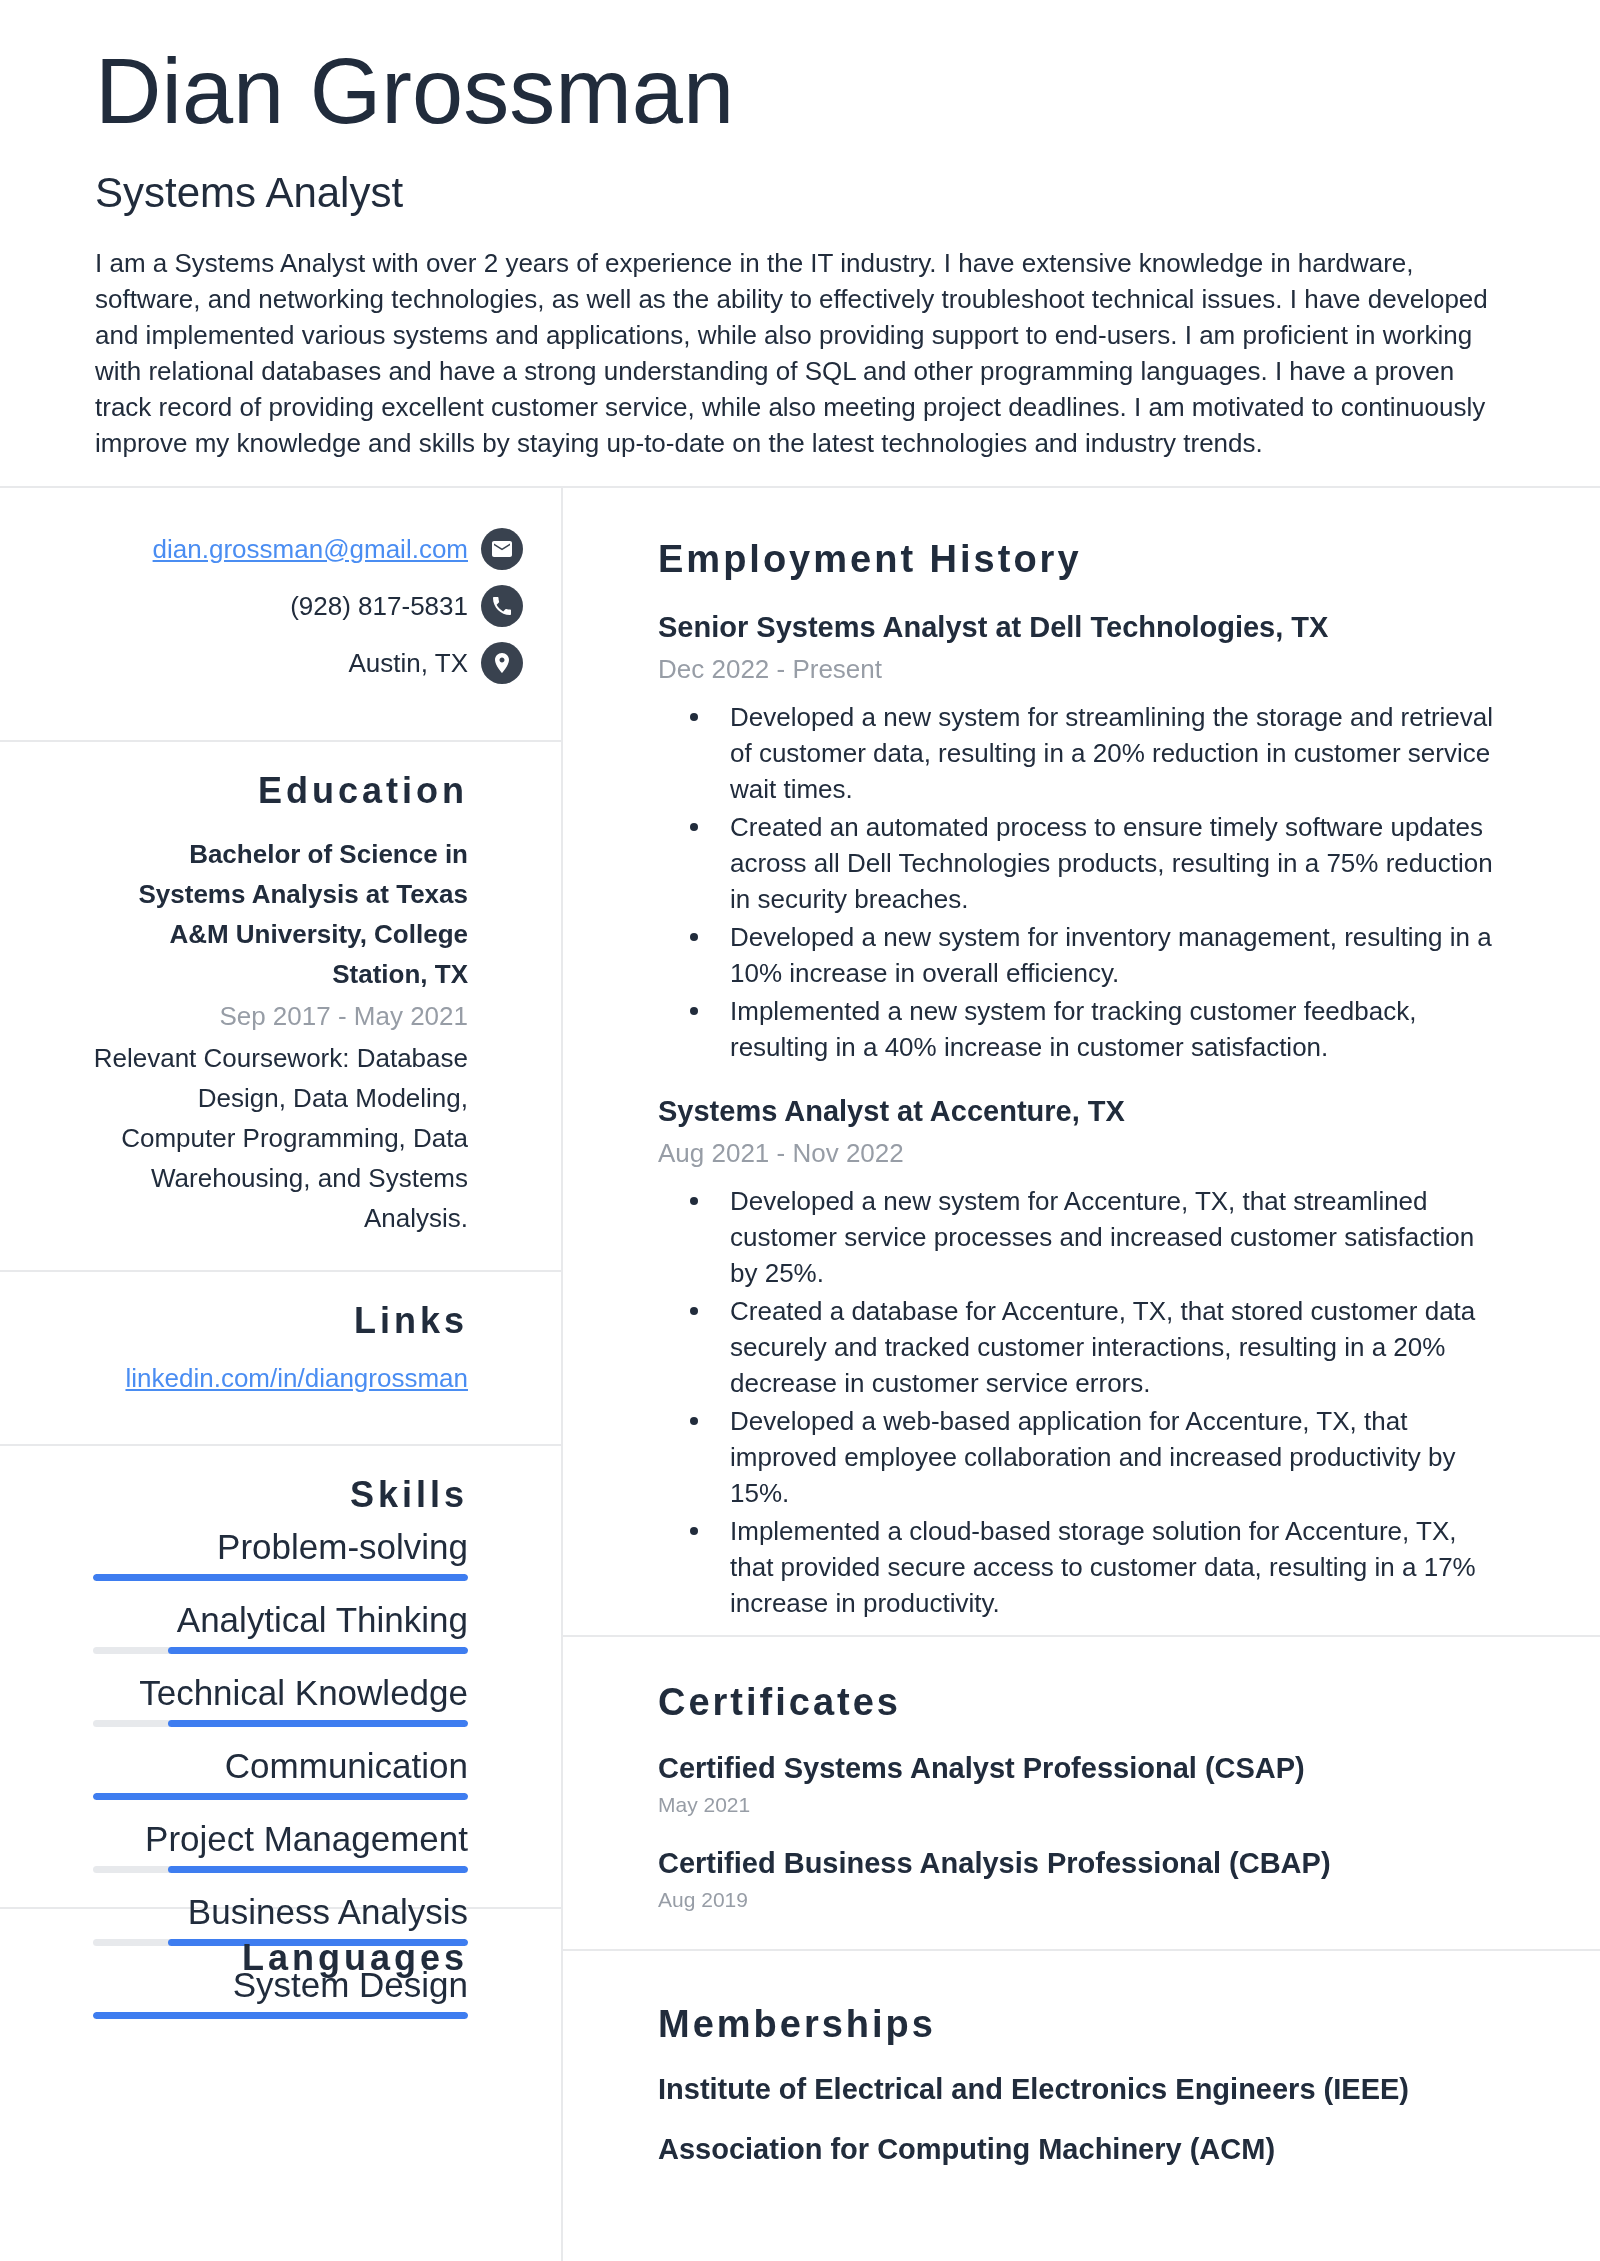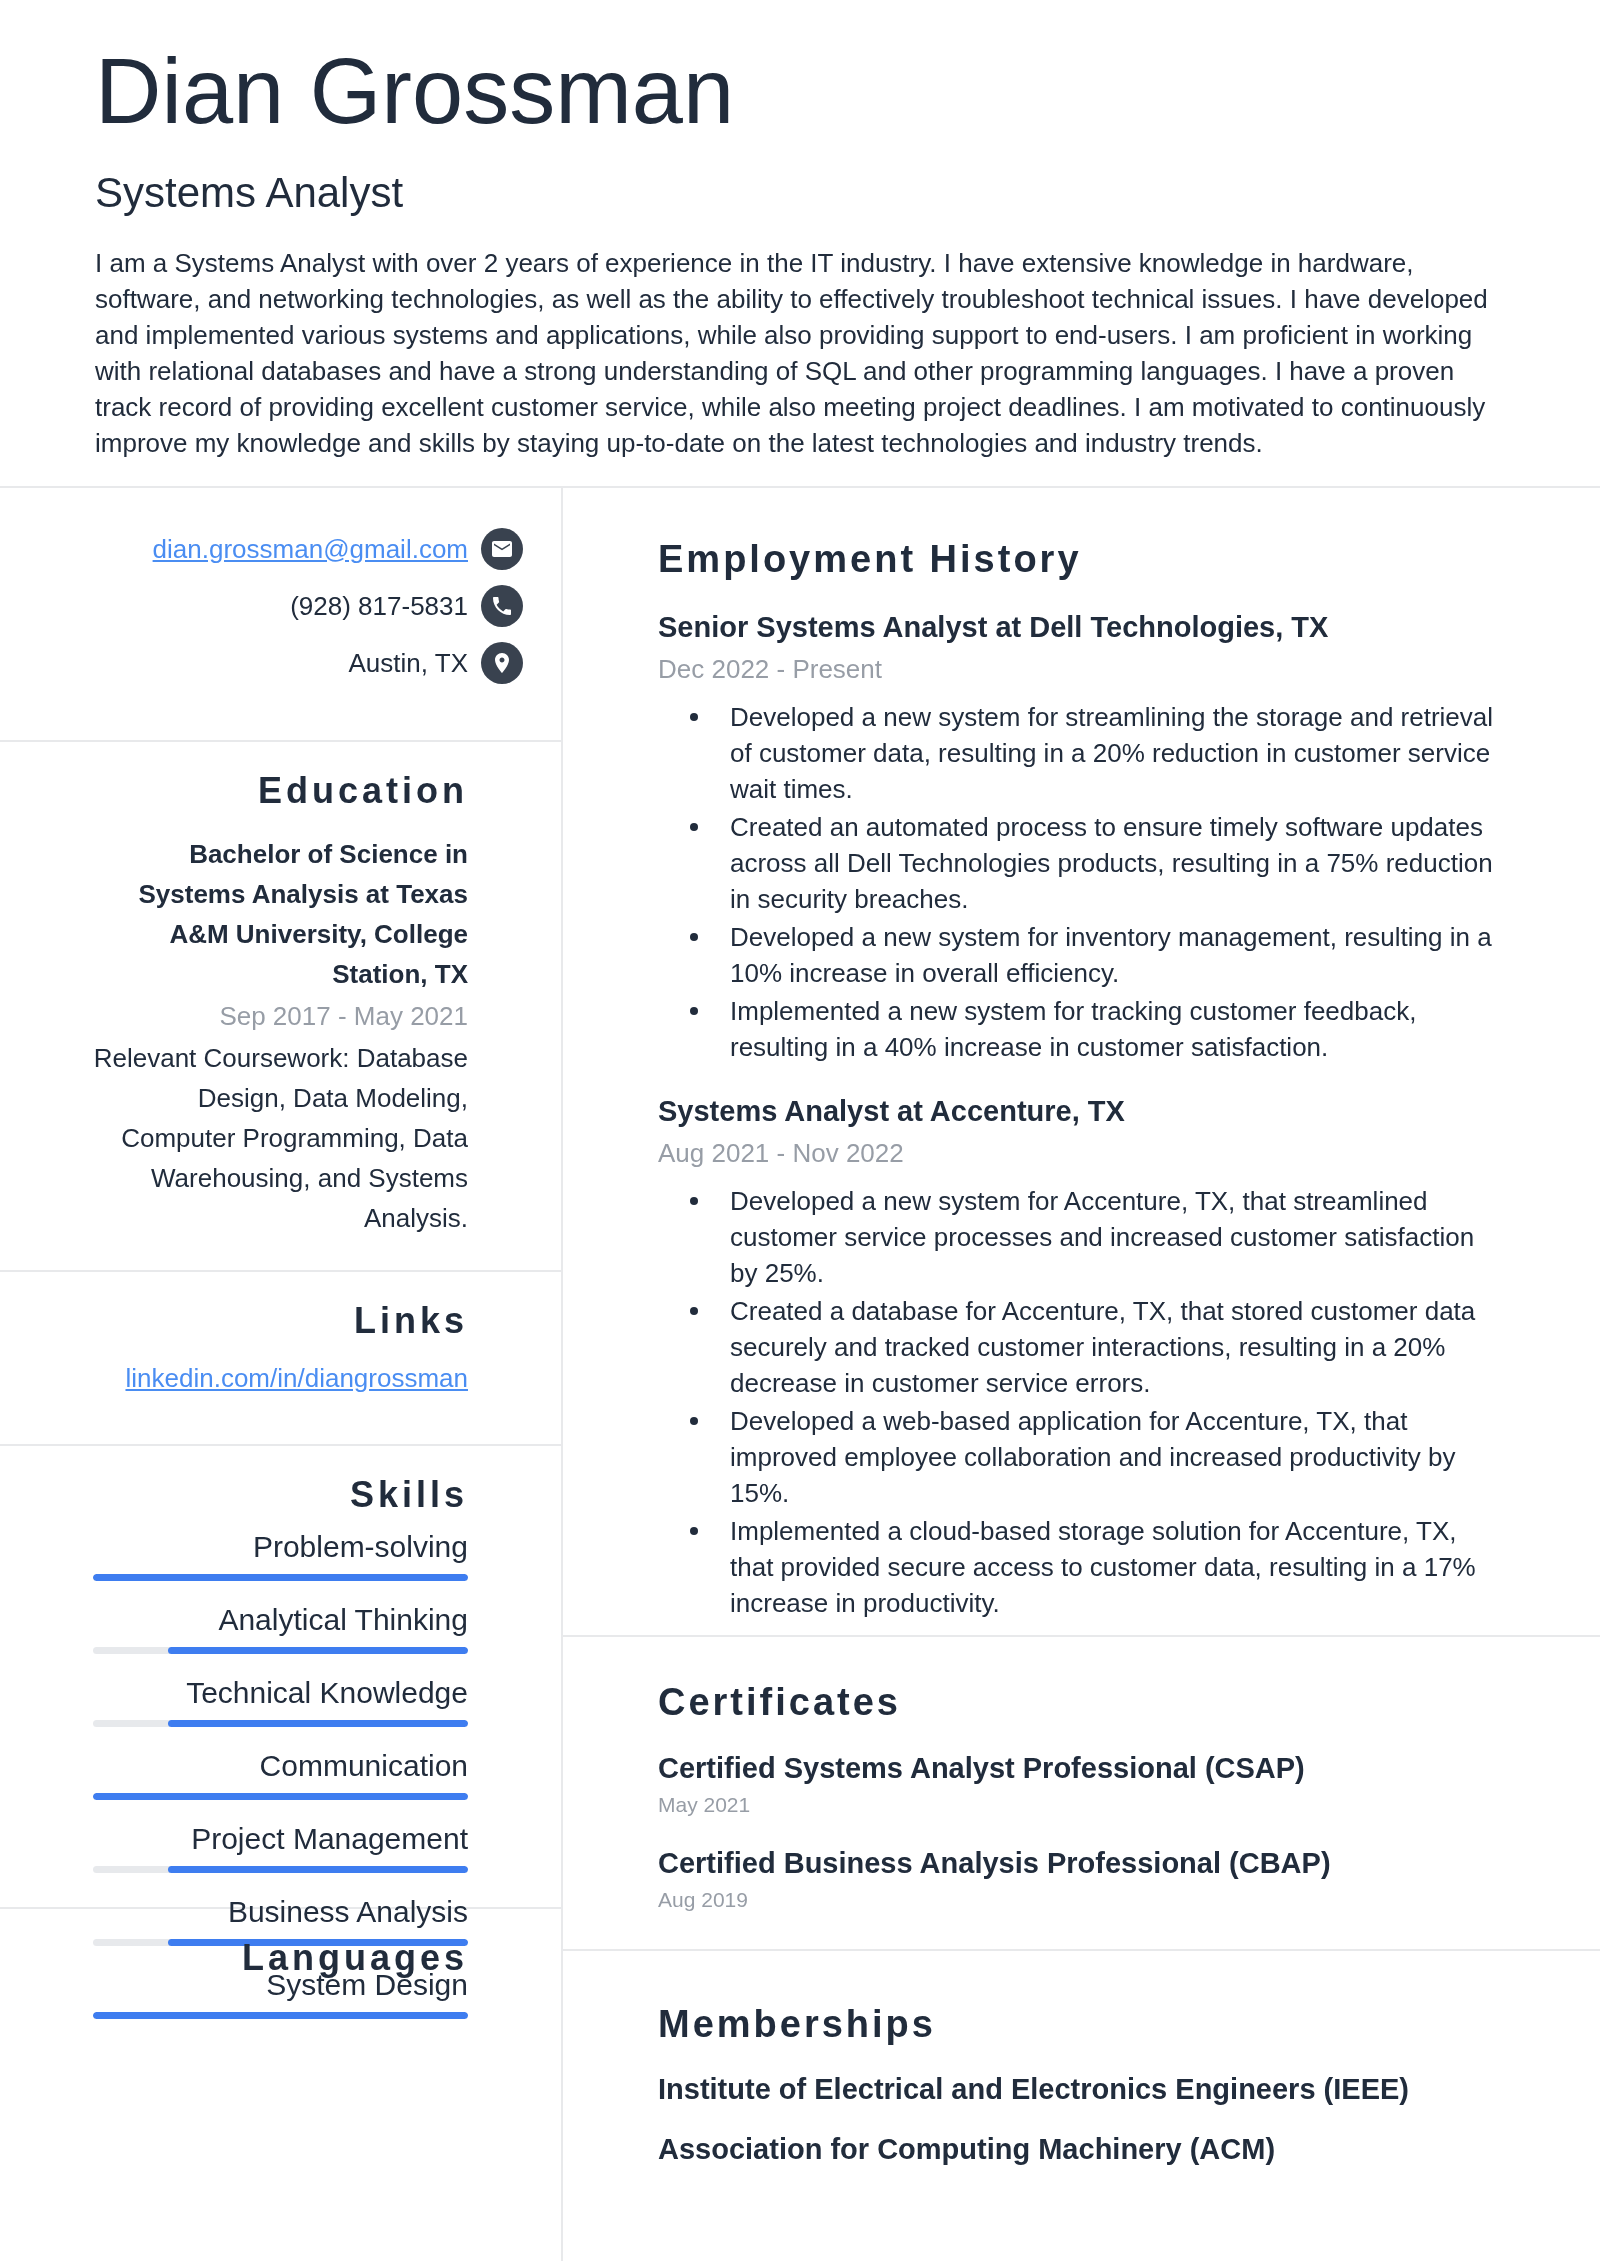--- a/index.html
+++ b/index.html
@@ -70,21 +70,21 @@
   .edu-course{font-size:26px;line-height:40px;margin-top:2px;}
 
   
   .links{height:174px;}
   .links a{font-size:26px;line-height:40px;display:inline-block;margin-top:16px;}
 
   
   .skills{height:463px;}
   .skill-row{margin-top:24px;}
   .skill-row:first-of-type{margin-top:16px;}
-  .skill-name{font-size:30px;line-height:30px;margin-bottom:12px;}
+  .skill-name{font-size:35px;line-height:30px;margin-bottom:12px;}
   .skill-track{
     width:100%;height:7px;border-radius:4px;background:var(--c-track);
     display:flex;justify-content:flex-end;overflow:hidden;
   }
   .skill-fill{height:7px;border-radius:4px;background:var(--c-bar);}
 
   
   .languages{height:116px;}
 
   

